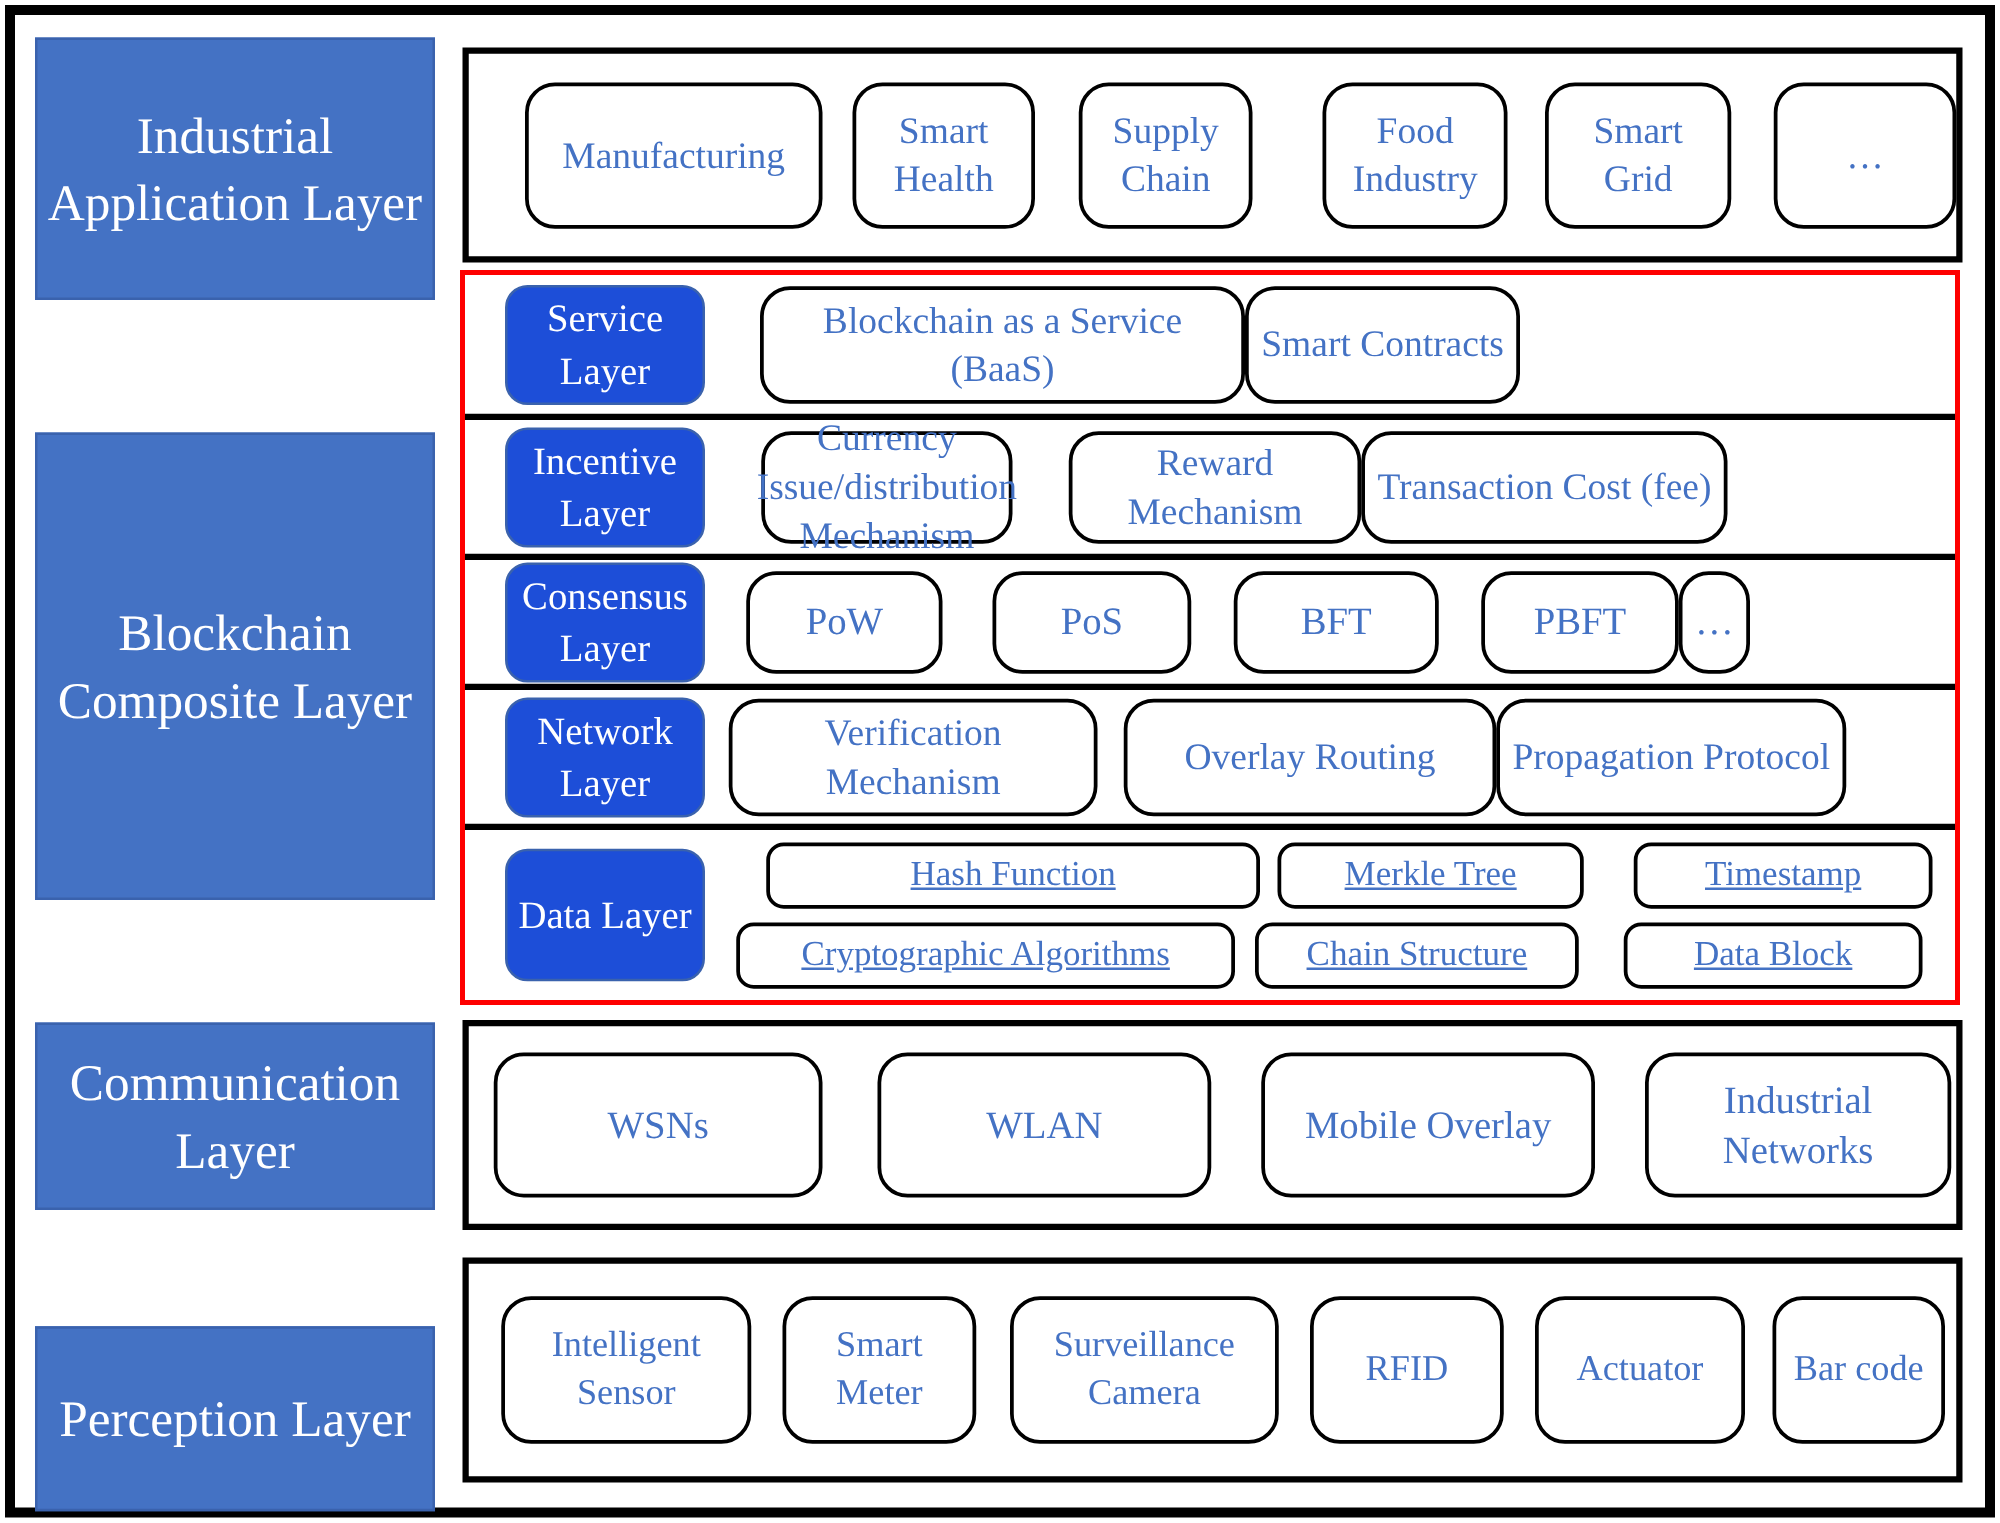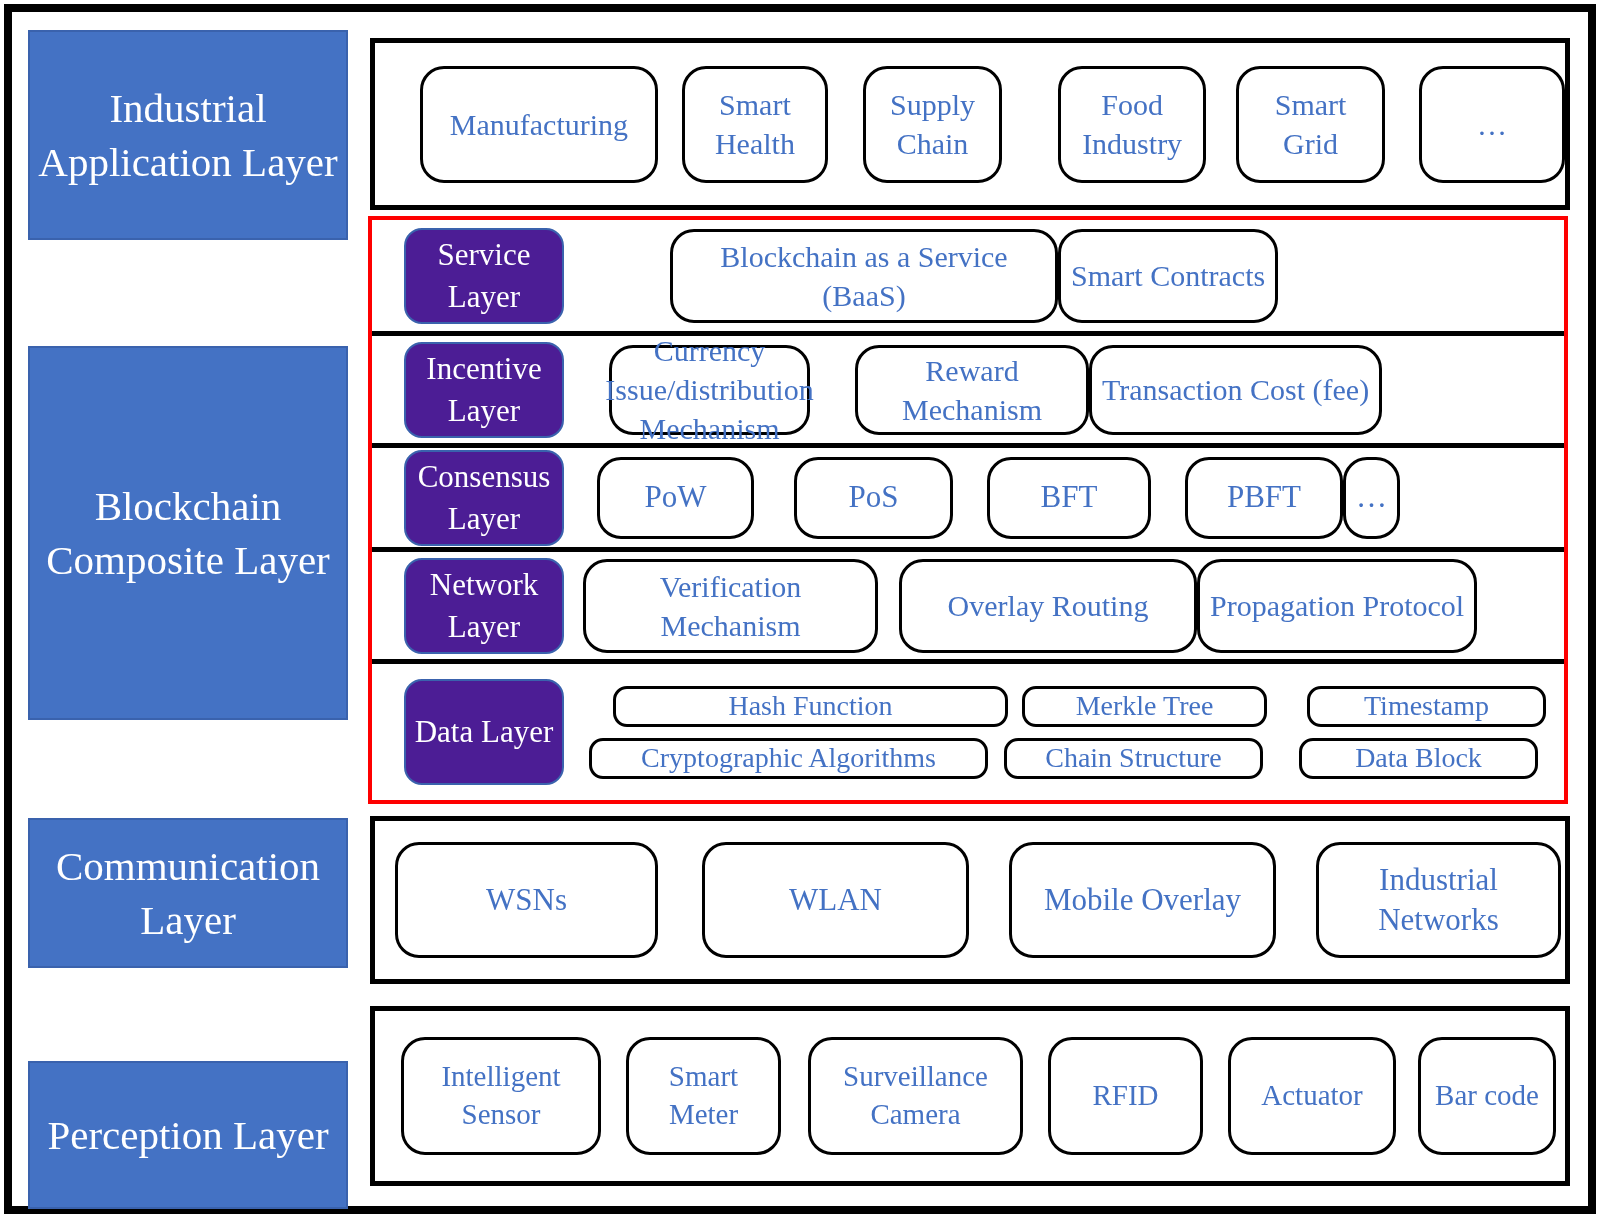--- a/index.html
+++ b/index.html
@@ -47,49 +47,49 @@
   
   .c-red{position:absolute;left:356px;top:204px;width:1200px;height:588px;
     border:4px solid #fe0000;background:#fff;box-sizing:border-box;display:flex;flex-direction:column;}
   .bc-row{display:flex;align-items:center;border-bottom:5px solid #000;box-sizing:border-box;position:relative;}
   .bc-row:last-child{border-bottom:none;}
   .r-service{height:116px;}
   .r-incentive{height:112px;}
   .r-consensus{height:104px;}
   .r-network{height:112px;}
   .r-data{height:136px;}
-  .chip{background:#4c1d95;border:2px solid #3a62ad;border-radius:18px;color:#fff;
+  .chip{background:#1d4ed8;border:2px solid #3a62ad;border-radius:18px;color:#fff;
     width:160px;min-height:96px;margin-left:32px;display:flex;align-items:center;justify-content:center;
     text-align:center;font-size:31px;line-height:1.35;box-sizing:border-box;flex:none;padding:2px 2px;}
   .r-data .chip{min-height:106px;}
   
   .r-service .item{height:94px;}
   .r-service .item:nth-of-type(1){margin-left:45px;width:394px;}
-  .r-service .item:nth-of-type(2){margin-left:106px;width:388px;}
+  .r-service .item:nth-of-type(2){margin-left:44px;width:388px;}
   
   .r-incentive .item{height:90px;}
   .r-incentive .item:nth-of-type(1){margin-left:45px;width:407px;}
   .r-incentive .item:nth-of-type(2){margin-left:45px;width:201px;}
   .r-incentive .item:nth-of-type(3){margin-left:45px;width:234px;}
   
   .r-consensus .item{height:82px;font-size:31px;}
   .r-consensus .item:nth-of-type(1){margin-left:55px;width:160px;}
   .r-consensus .item:nth-of-type(2){margin-left:33px;width:157px;}
   .r-consensus .item:nth-of-type(3){margin-left:40px;width:159px;}
   .r-consensus .item:nth-of-type(4){margin-left:34px;width:164px;}
   .r-consensus .item:nth-of-type(5){margin-left:34px;width:158px;}
   
   .r-network .item{height:94px;}
   .r-network .item:nth-of-type(1){margin-left:53px;width:300px;padding:0 30px;}
   .r-network .item:nth-of-type(2){margin-left:19px;width:295px;padding:0 40px;}
   .r-network .item:nth-of-type(3){margin-left:21px;width:298px;padding:0 30px;}
   
   .data-col{display:flex;flex-direction:column;gap:11px;flex:1;}
   .data-line{display:flex;align-items:center;}
-  .data-line .item{height:41px;border-radius:14px;font-size:28px;}
+  .data-line .item{height:53px;border-radius:14px;font-size:28px;text-decoration:underline;}
   .dl1 .item:nth-of-type(1){margin-left:49px;width:395px;}
   .dl1 .item:nth-of-type(2){margin-left:14px;width:245px;}
   .dl1 .item:nth-of-type(3){margin-left:40px;width:239px;}
   .dl2 .item:nth-of-type(1){margin-left:25px;width:399px;}
   .dl2 .item:nth-of-type(2){margin-left:16px;width:259px;}
   .dl2 .item:nth-of-type(3){margin-left:36px;width:239px;}
 </style>
 </head>
 <body>
 

